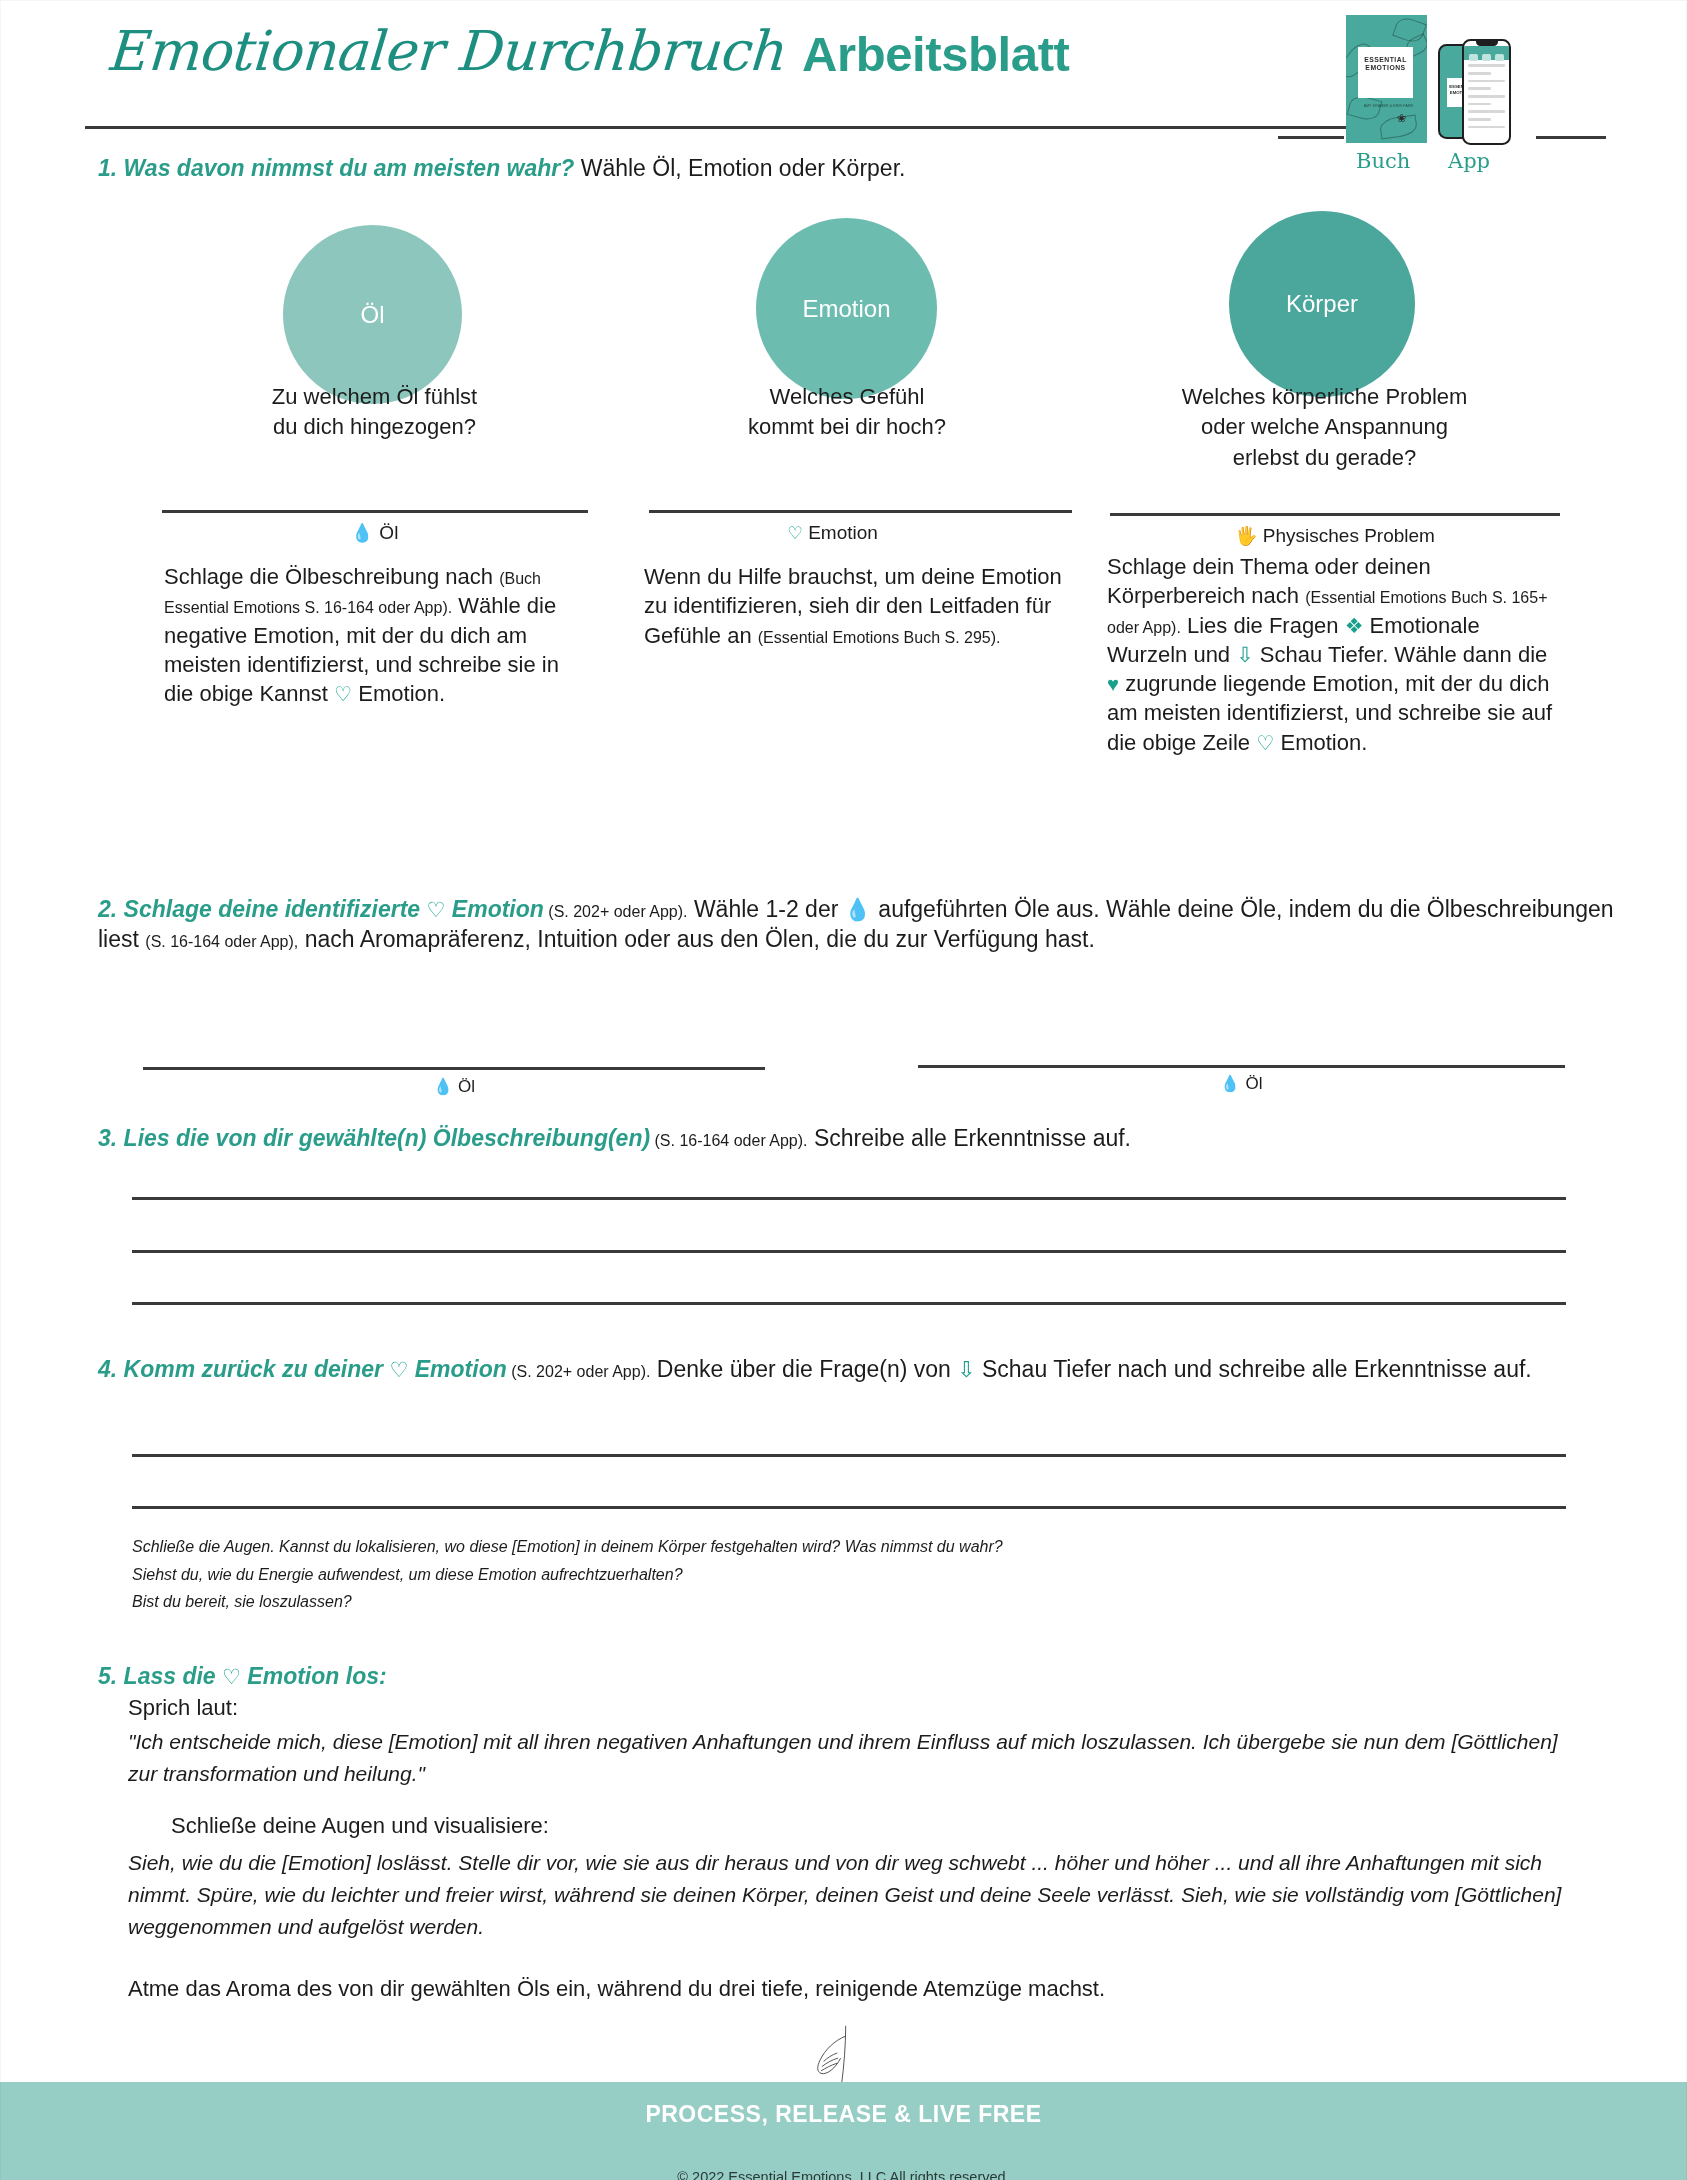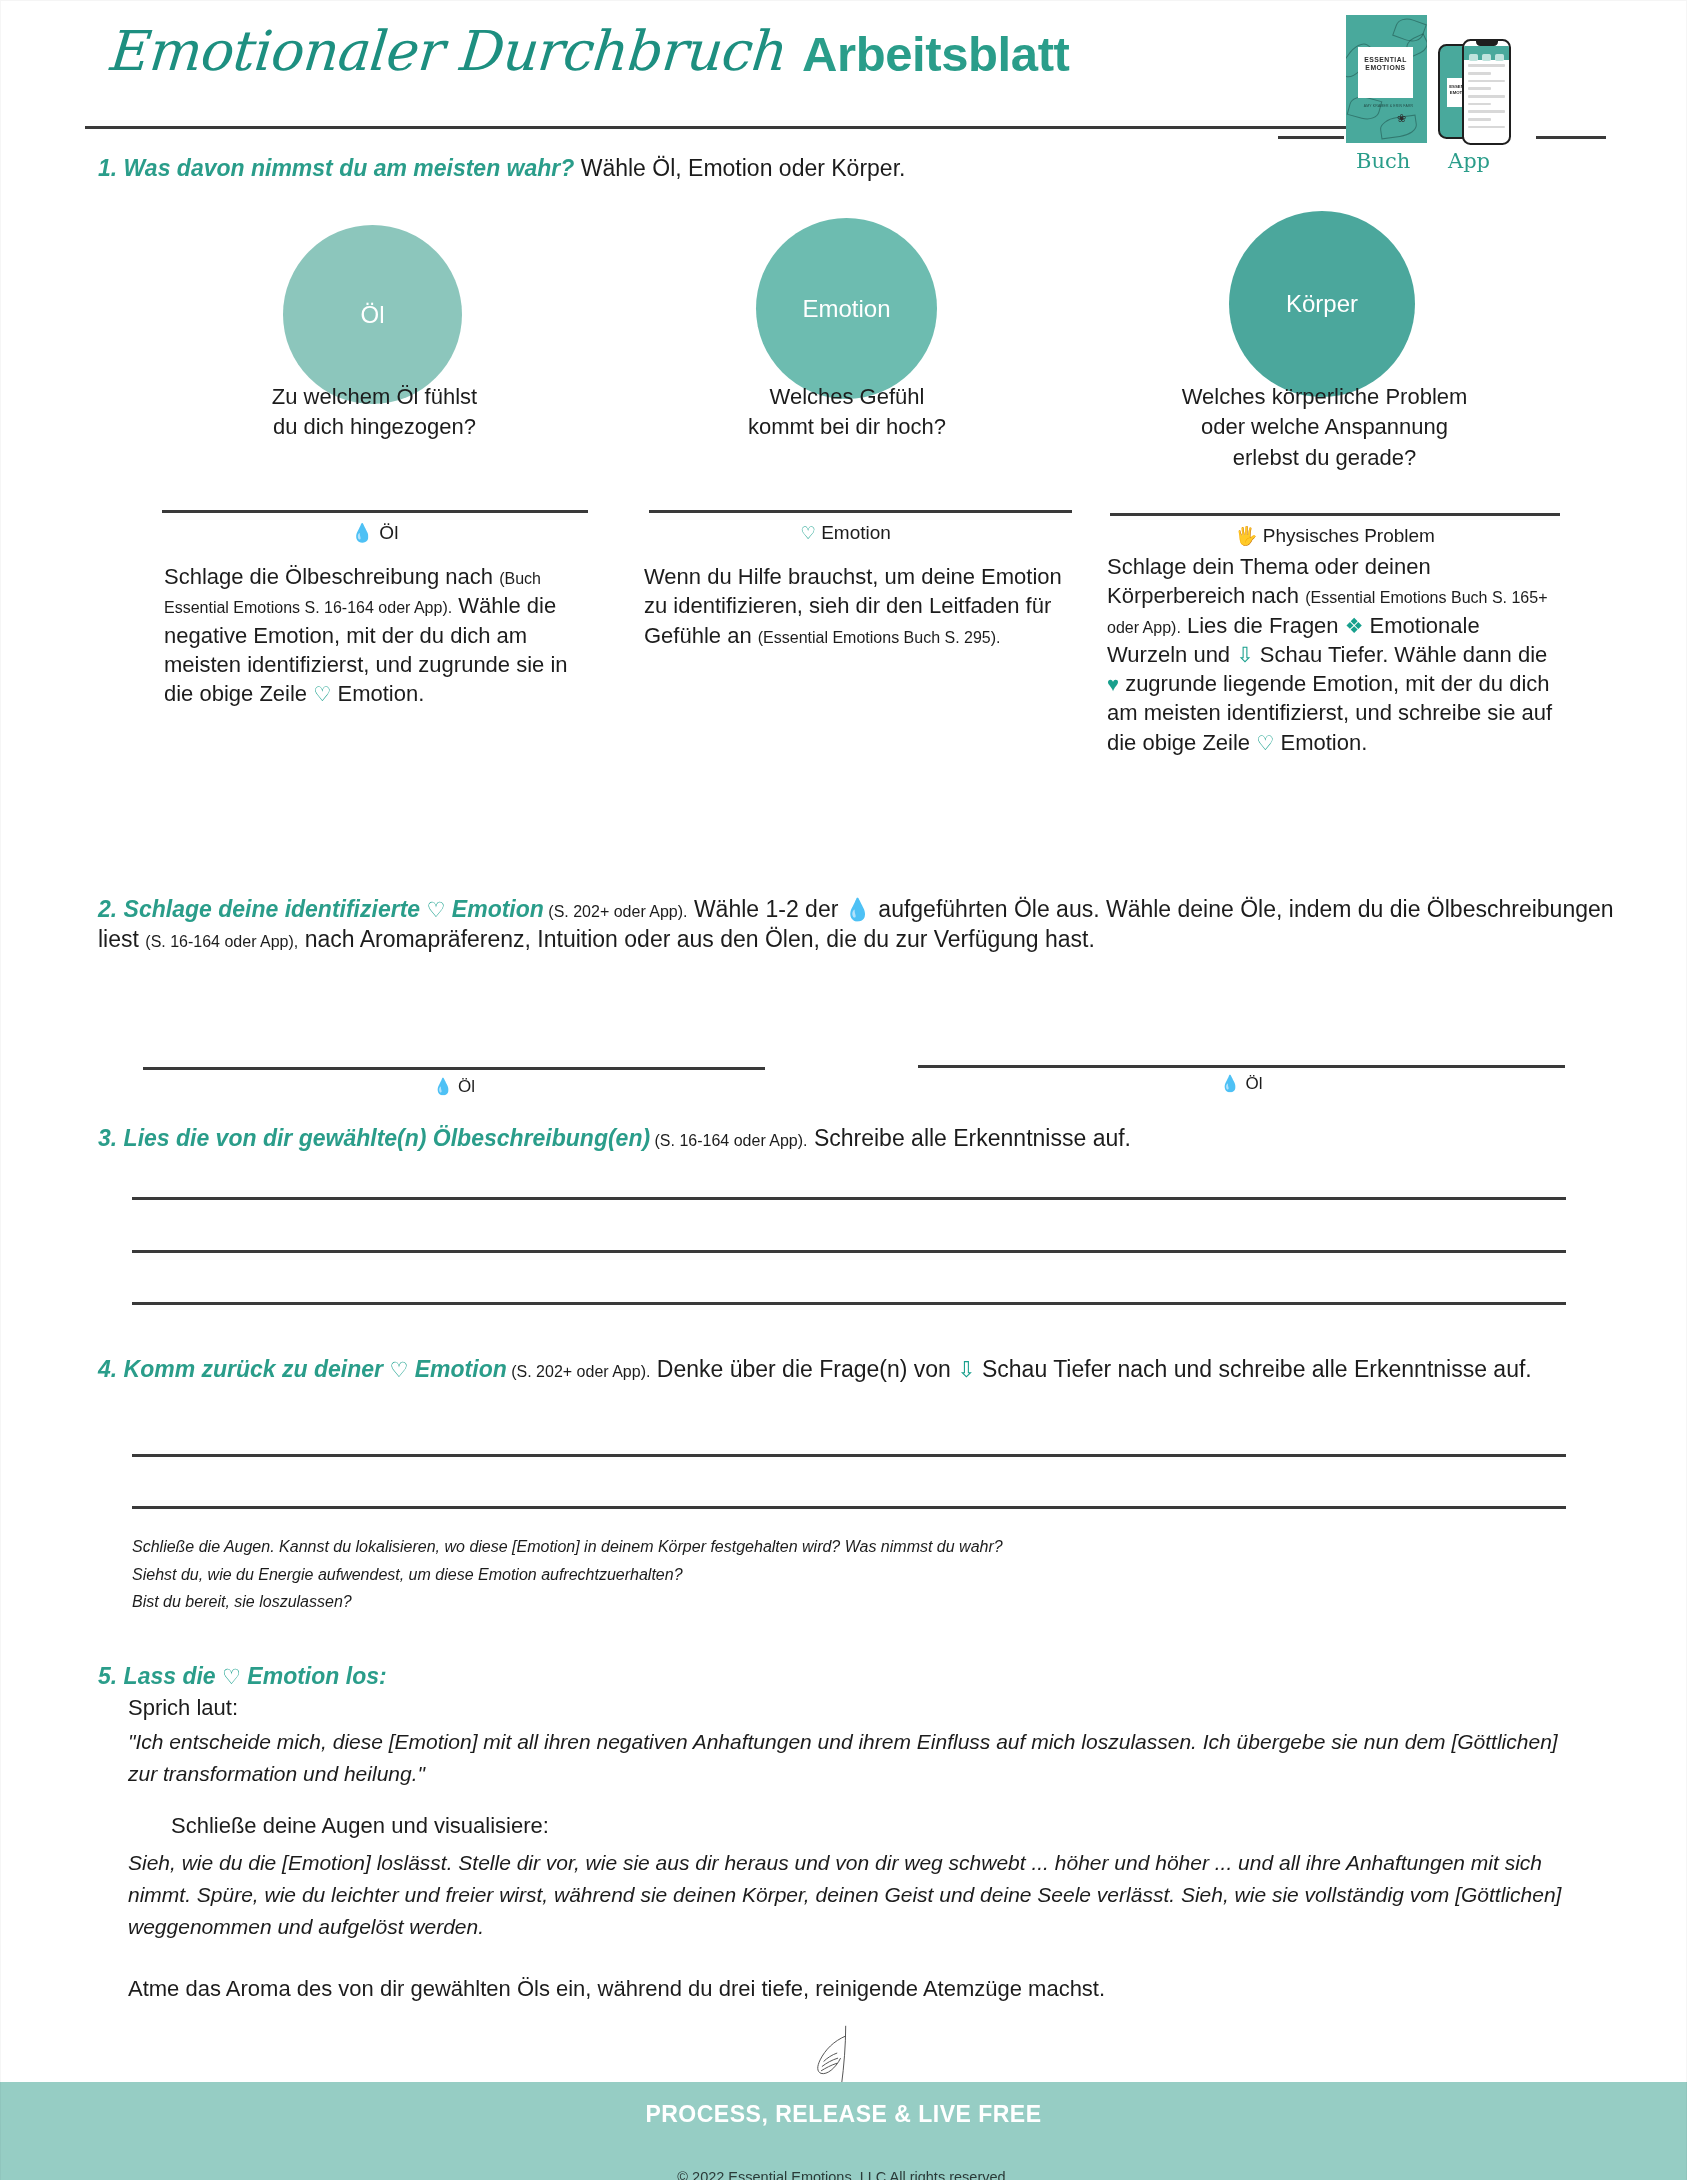--- a/index.html
+++ b/index.html
@@ -230,21 +230,21 @@
   .rule-3 { left: 1110px; top: 513px; width: 450px; }
 
   .col-tag {
     position: absolute;
     font-size: 19px;
     color: #1c1c1c;
     text-align: center;
     line-height: 1;
   }
   .tag-1 { left: 162px;  top: 523px; width: 426px; }
-  .tag-2 { left: 634px;  top: 523px; width: 423px; }
+  .tag-2 { left: 621px;  top: 523px; width: 423px; }
   .tag-3 { left: 1110px; top: 526px; width: 450px; }
 
   .col-body {
     position: absolute;
     font-size: 22px;
     color: #1c1c1c;
     line-height: 1.33;
   }
   .body-1 { left: 164px;  top: 562px; width: 417px; }
   .body-2 { left: 644px;  top: 562px; width: 434px; }
@@ -390,21 +390,21 @@
   <div class="col-tag tag-2">
     <span class="ico ico-heart-o">♡</span>
     <span>Emotion</span>
   </div>
   <div class="col-tag tag-3">
     <span class="ico ico-hand">🖐</span>
     <span>Physisches Problem</span>
   </div>
 
   <div class="col-body body-1">
-    <span>Schlage die Ölbeschreibung nach </span><span class="small-ref">(Buch Essential Emotions S. 16-164 oder App).</span><span> Wähle die negative Emotion, mit der du dich am meisten identifizierst, und zugrunde sie in die obige Zeile </span><span class="ico ico-heart-o">♡</span><span> Emotion.</span>
+    <span>Schlage die Ölbeschreibung nach </span><span class="small-ref">(Buch Essential Emotions S. 16-164 oder App).</span><span> Wähle die negative Emotion, mit der du dich am meisten identifizierst, und schreibe sie in die obige Kannst </span><span class="ico ico-heart-o">♡</span><span> Emotion.</span>
   </div>
 
   <div class="col-body body-2">
     <span>Wenn du Hilfe brauchst, um deine Emotion zu identifizieren, sieh dir den Leitfaden für Gefühle an </span><span class="small-ref">(Essential Emotions Buch S. 295).</span>
   </div>
 
   <div class="col-body body-3">
     <span>Schlage dein Thema oder deinen Körperbereich nach </span><span class="small-ref">(Essential Emotions Buch S. 165+ oder App).</span><span> Lies die Fragen </span><span class="ico ico-flower">❖</span><span> Emotionale Wurzeln und </span><span class="ico ico-arrow">⇩</span><span> Schau Tiefer. Wähle dann die </span><span class="ico ico-heart-f">♥</span><span> zugrunde liegende Emotion, mit der du dich am meisten identifizierst, und schreibe sie auf die obige Zeile </span><span class="ico ico-heart-o">♡</span><span> Emotion.</span>
   </div>
 

